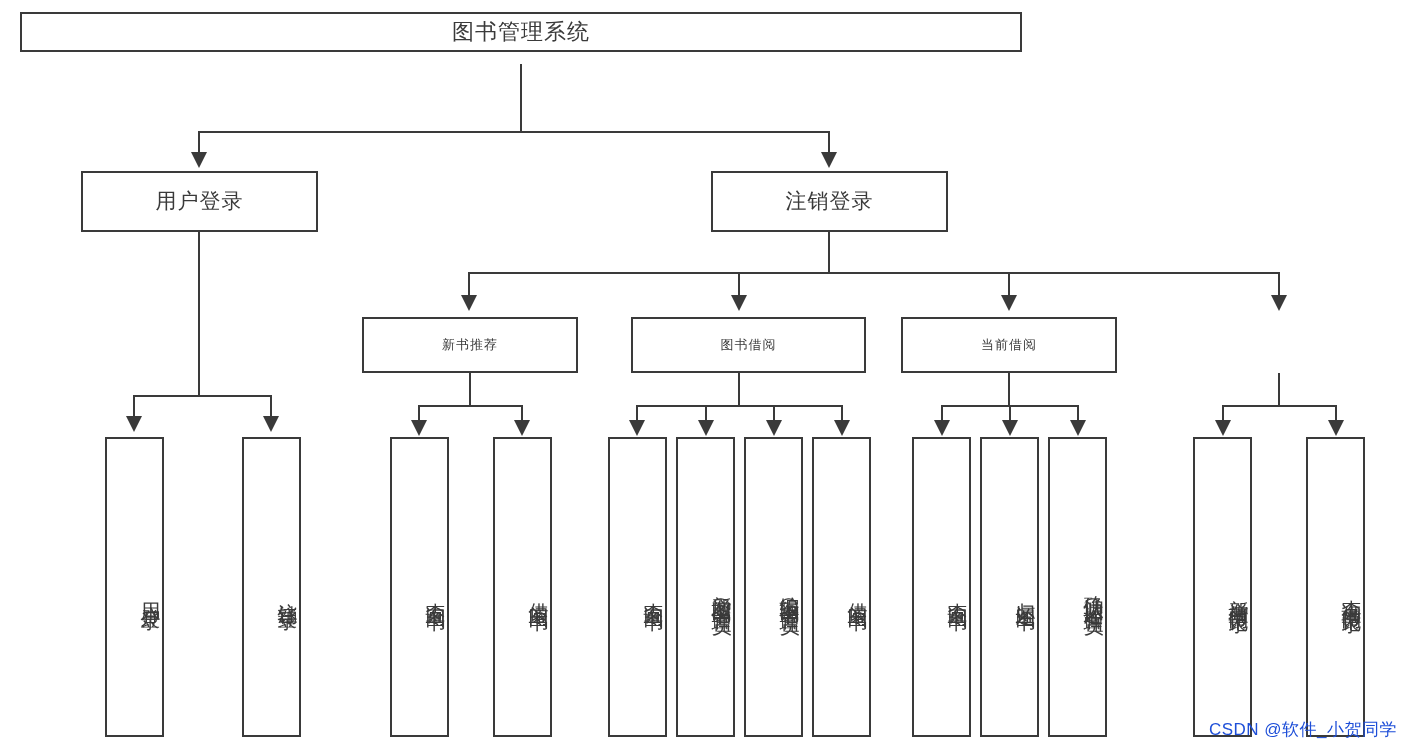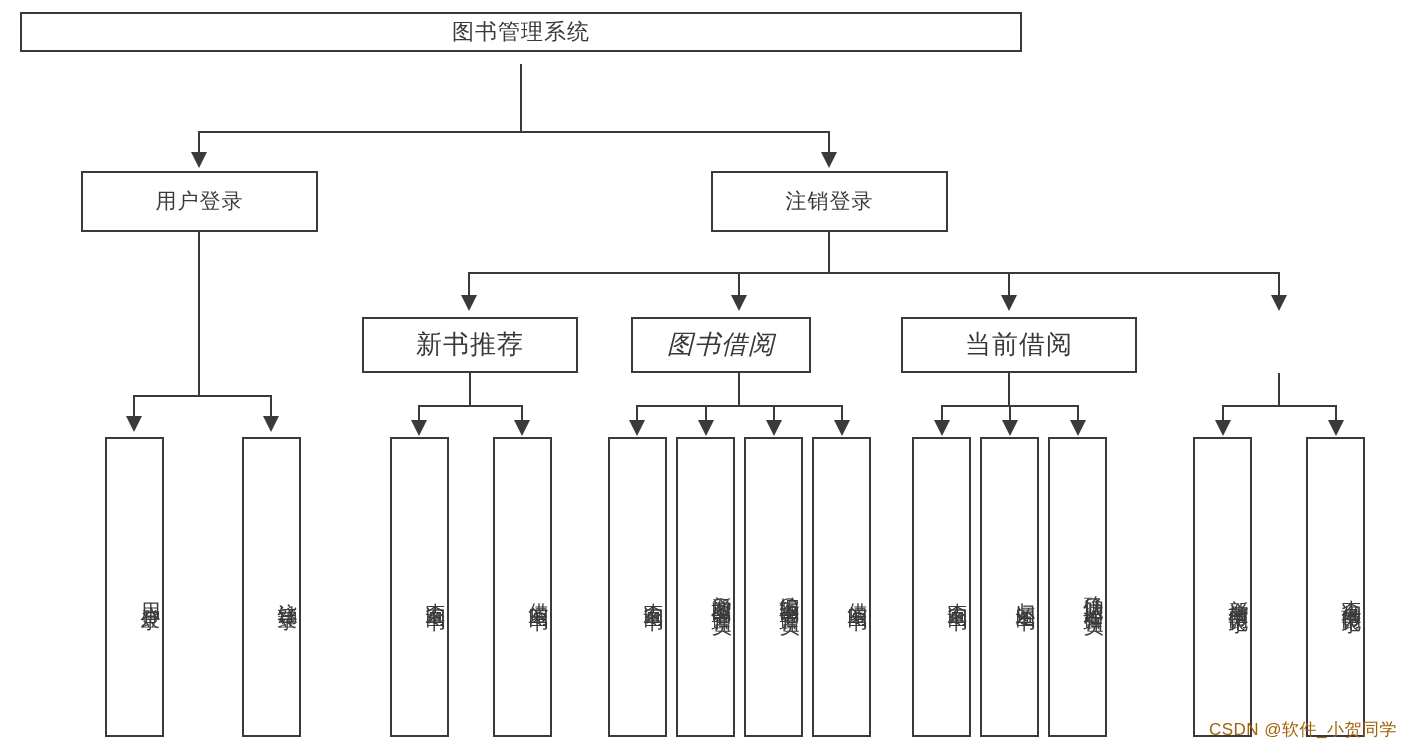--- a/index.html
+++ b/index.html
@@ -28,21 +28,21 @@
     align-items: center;
     justify-content: center;
     color: #3a3a3a;
     font-size: 21px;
     letter-spacing: 1px;
     line-height: 1.15;
     white-space: nowrap;
   }
   .node.root    { font-size: 22px; }
   .node.level2  { font-size: 21px; }
-  .node.level3  { font-size: 26px; }
+  .node.level3  { font-size: 13px; }
   
   .node.leaf {
     font-size: 20px;
     writing-mode: vertical-rl;
     text-orientation: upright;
     letter-spacing: 3px;
     align-items: flex-start;
     justify-content: center;
     padding-top: 12px;
     white-space: normal;
@@ -67,21 +67,21 @@
     border-left: 8px solid transparent;
     border-right: 8px solid transparent;
     border-top: 16px solid #3a3a3a;
   }
   
   #watermark {
     position: absolute;
     right: 8px;
     bottom: 6px;
     font-size: 17px;
-    color: #a16207;
+    color: #1d4ed8;
     letter-spacing: 0.5px;
     white-space: nowrap;
     pointer-events: none;
   }
 </style>
 </head>
 <body>
 
 <div id="canvas">
 
@@ -120,24 +120,24 @@
   <div class="line vline" style="left:738px; top:272px; width:2px; height:24px;"></div>
   <div class="arrow" style="left:731px; top:295px;"></div>
   <div class="line vline" style="left:1008px; top:272px; width:2px; height:24px;"></div>
   <div class="arrow" style="left:1001px; top:295px;"></div>
   <div class="line vline" style="left:1278px; top:272px; width:2px; height:24px;"></div>
   <div class="arrow" style="left:1271px; top:295px;"></div>
 
   <div class="node level3" style="left:362px; top:317px; width:216px; height:56px;">
     <span>新书推荐</span>
   </div>
-  <div class="node level3" style="left:631px; top:317px; width:180px; height:56px;font-style:italic;">
+  <div class="node level3" style="left:631px; top:317px; width:235px; height:56px;">
     <span>图书借阅</span>
   </div>
-  <div class="node level3" style="left:901px; top:317px; width:236px; height:56px;">
+  <div class="node level3" style="left:901px; top:317px; width:216px; height:56px;">
     <span>当前借阅</span>
   </div>
 
   <div class="line vline" style="left:469px; top:373px; width:2px; height:33px;"></div>
   <div class="line hline" style="left:418px; top:405px; width:104px; height:2px;"></div>
   <div class="line vline" style="left:418px; top:405px; width:2px; height:16px;"></div>
   <div class="arrow" style="left:411px; top:420px;"></div>
   <div class="line vline" style="left:521px; top:405px; width:2px; height:16px;"></div>
   <div class="arrow" style="left:514px; top:420px;"></div>
 

